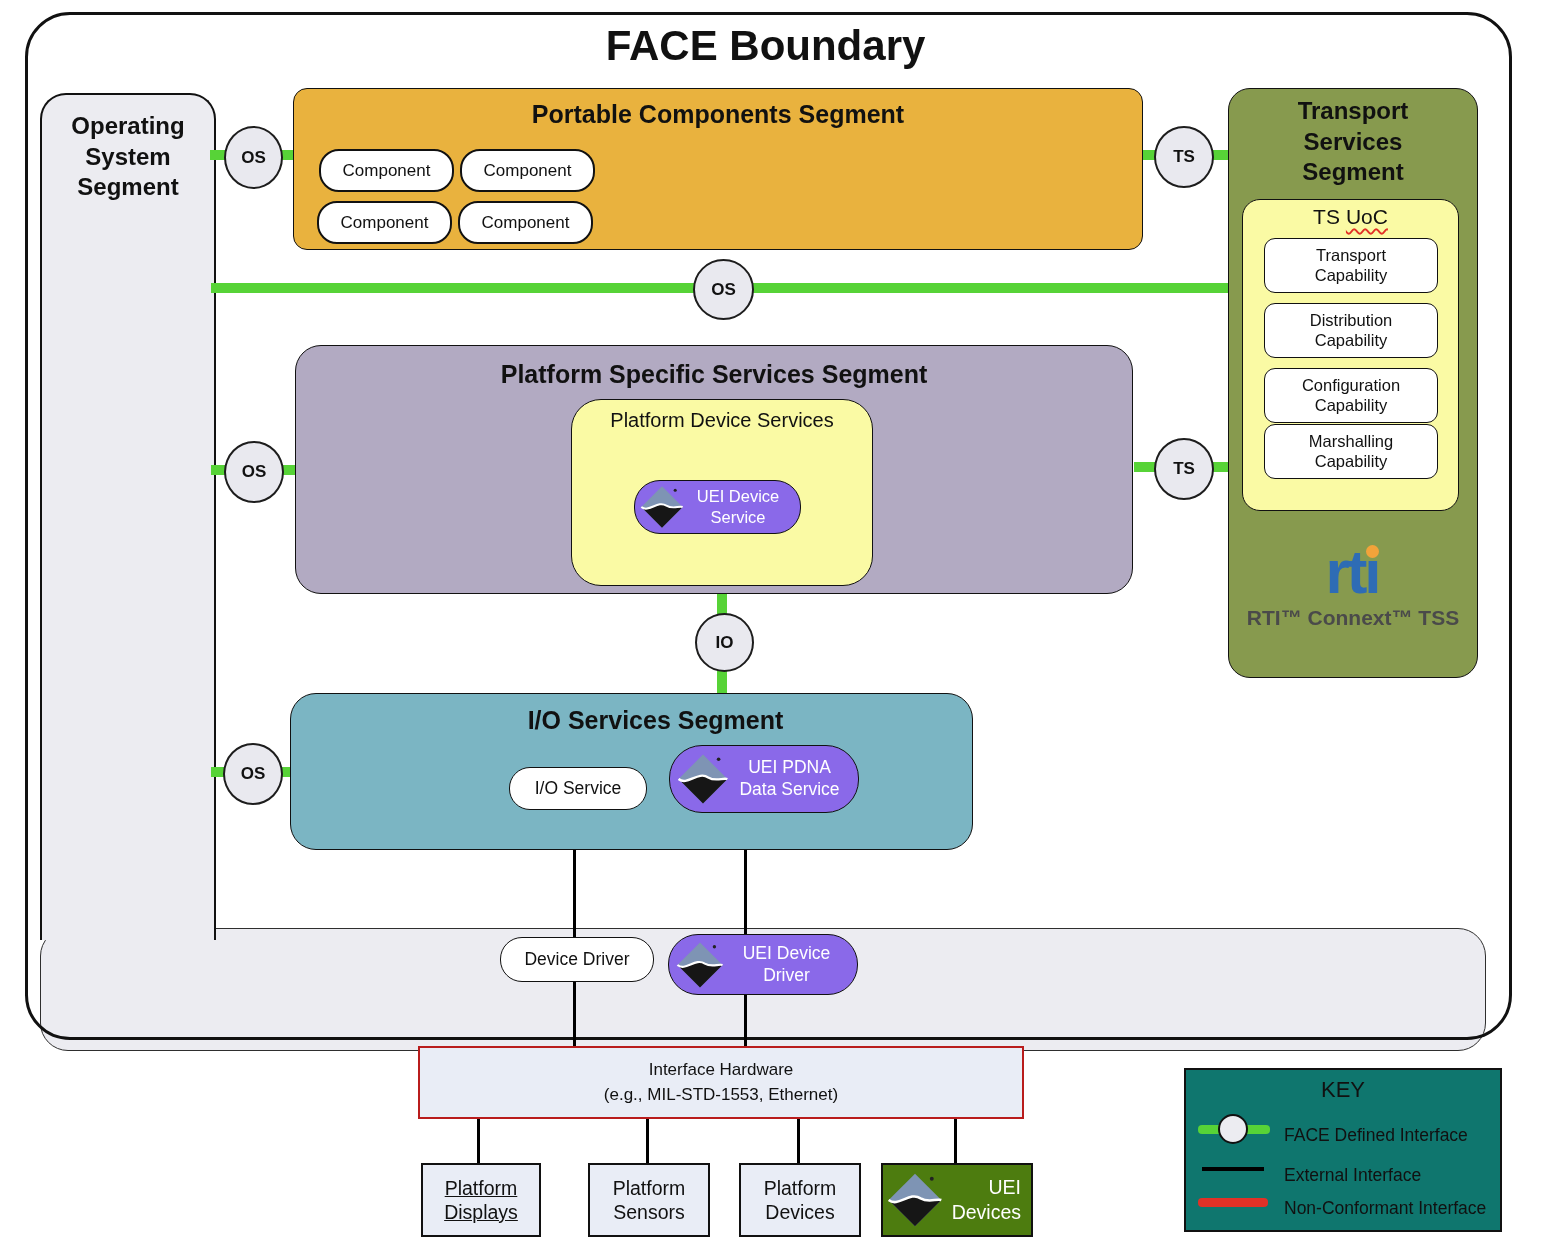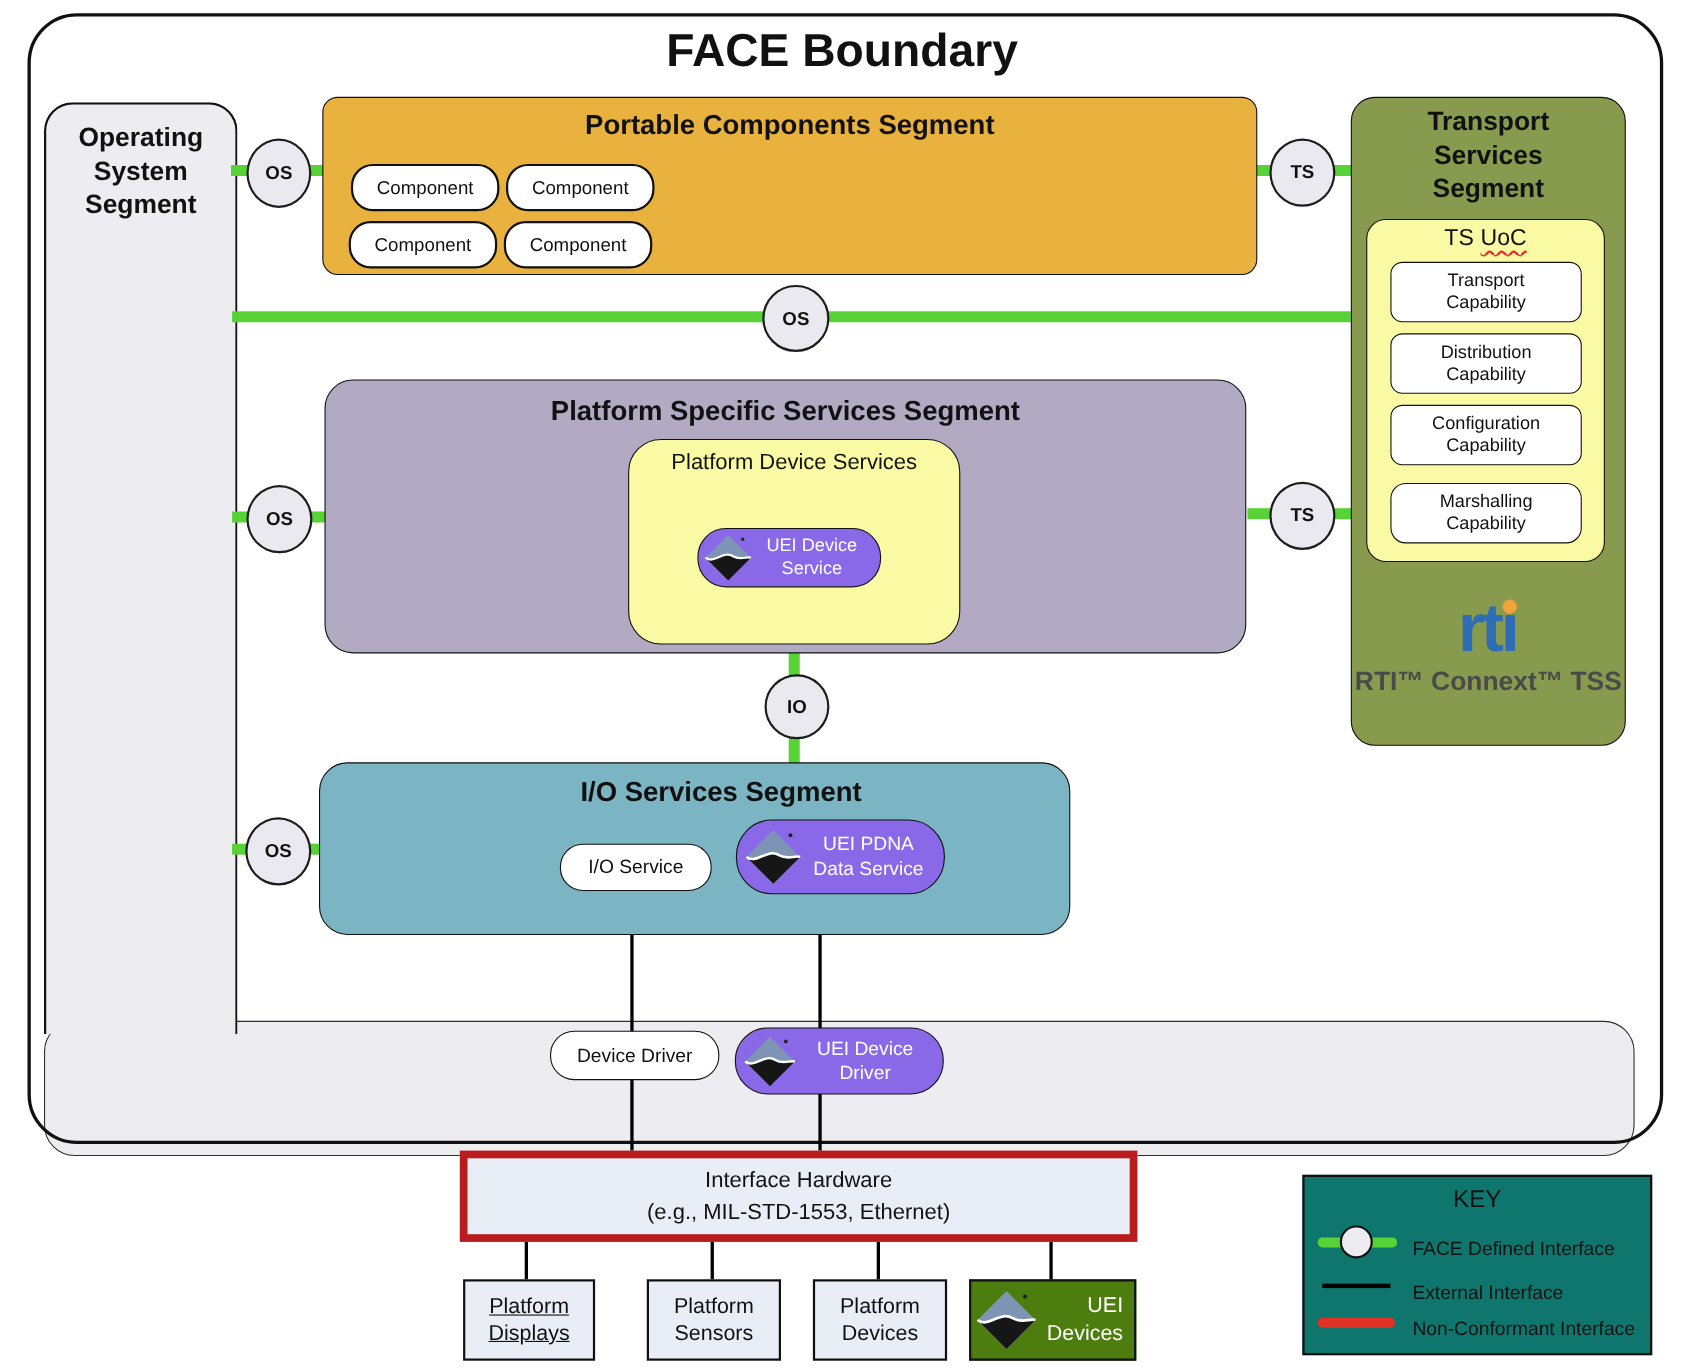--- a/index.html
+++ b/index.html
@@ -25,38 +25,38 @@
   .transport .seg-title{width:170px;margin:7px auto 0;font-size:24px;}
   .uoc-box{position:absolute;left:13px;top:110px;width:215px;height:310px;background:#FAFAA4;border:1.6px solid #111;border-radius:18px;}
   .uoc-title{margin-top:5px;text-align:center;font-size:21px;}
   .uoc-title .prefix{margin-right:6px;}
   .uoc-title .wavy{text-decoration-line:underline;text-decoration-style:wavy;text-decoration-color:#E23127;text-decoration-thickness:2px;text-underline-offset:4px;}
   .capability{position:absolute;left:21px;width:172px;height:53px;background:#fff;border:1.5px solid #111;border-radius:11px;display:flex;align-items:center;justify-content:center;text-align:center;font-size:16.5px;line-height:1.18;}
   .capability span{display:inline-block;width:120px;}
   .rti-wrap{position:absolute;left:0;top:452px;width:100%;text-align:center;}
   .rti-brand{position:relative;display:inline-block;font-size:62px;font-weight:bold;letter-spacing:-3px;color:#2E6CB5;line-height:1;padding-right:2px;}
   .rti-brand::after{content:'';position:absolute;right:2px;top:4px;width:13px;height:13px;border-radius:50%;background:#F2A33A;}
-  .rti-caption{margin-top:3px;font-size:24px;font-weight:bold;color:#4A4A4A;}
+  .rti-caption{margin-top:3px;font-size:21px;font-weight:bold;color:#4A4A4A;}
   .pss{left:295px;top:345px;width:836px;height:247px;background:#B2AAC2;border:1.8px solid #111;border-radius:26px;z-index:4;}
   .pss .seg-title{margin-top:12px;font-size:25px;}
   .pds{position:absolute;left:275px;top:53px;width:300px;height:185px;background:#FAFAA4;border:1.6px solid #111;border-radius:30px;}
   .pds-title{margin-top:9px;text-align:center;font-size:20px;}
   .ios{left:290px;top:693px;width:681px;height:155px;background:#7BB5C3;border:1.8px solid #111;border-radius:26px;z-index:4;}
   .ios .seg-title{margin-top:10px;font-size:25px;padding-left:48px;}
   
   .white-pill{position:absolute;background:#fff;border:1.8px solid #111;display:flex;align-items:center;justify-content:center;font-size:17.5px;z-index:5;}
   .uei-pill{position:absolute;background:#8A69E9;border:1.8px solid #111;display:flex;align-items:center;color:#fff;z-index:5;}
   .uei-pill .txt{flex:1;text-align:center;font-size:16.5px;line-height:1.25;padding-right:8px;}
   .uei-logo{flex:0 0 auto;}
   
   .gline{position:absolute;background:#57D337;z-index:3;}
   .bline{position:absolute;background:#000;width:3px;z-index:3;}
   .conn-circle{position:absolute;background:#E9E9EF;border:2px solid #1d1d1d;border-radius:50%;display:flex;align-items:center;justify-content:center;font-weight:bold;font-size:17px;z-index:6;}
   
-  .hw-box{left:418px;top:1046px;width:602px;height:69px;background:#E9EDF6;border:7px solid #b91c1c;display:flex;flex-direction:column;align-items:center;justify-content:center;font-size:20px;line-height:1.45;z-index:5;}
+  .hw-box{left:418px;top:1046px;width:602px;height:69px;background:#E9EDF6;border:2px solid #b91c1c;display:flex;flex-direction:column;align-items:center;justify-content:center;font-size:17px;line-height:1.45;z-index:5;}
   .ext-box{position:absolute;top:1163px;height:70px;background:#E9EDF6;border:2px solid #111;display:flex;align-items:center;justify-content:center;text-align:center;font-size:19.5px;line-height:1.25;z-index:5;}
   .ext-box span{display:inline-block;width:90px;}
   .uei-ext{left:881px;width:148px;background:#4d7c0f;color:#fff;justify-content:flex-start;padding:0;}
   .uei-ext .txt{flex:1;text-align:right;padding-right:10px;font-size:19.5px;line-height:1.3;}
   
   .key-box{left:1184px;top:1068px;width:314px;height:160px;background:#0f766e;border:2.5px solid #111;z-index:5;}
   .key-title{margin-top:7px;text-align:center;font-size:22px;font-weight:normal;}
   .key-row{position:absolute;left:12px;height:34px;display:flex;align-items:flex-end;}
   .key-swatch{position:relative;width:74px;height:34px;flex:0 0 auto;}
   .key-label{margin-left:12px;font-size:17.5px;}
@@ -111,21 +111,21 @@
       <div class="uoc-title"><span class="prefix">TS</span><span class="wavy">UoC</span></div>
       <div class="capability" style="top:38px;">
           <span>Transport Capability</span>
         </div>
       <div class="capability" style="top:103px;">
           <span>Distribution Capability</span>
         </div>
       <div class="capability" style="top:168px;">
           <span>Configuration Capability</span>
         </div>
-      <div class="capability" style="top:239px;border-radius:14px;">
+      <div class="capability" style="top:224px;">
           <span>Marshalling Capability</span>
         </div>
     </div>
     <div class="rti-wrap">
       <span class="rti-brand">rti</span>
       <div class="rti-caption">RTI™ Connext™ TSS</div>
     </div>
   </div>
 
   <div class="abs pss">

